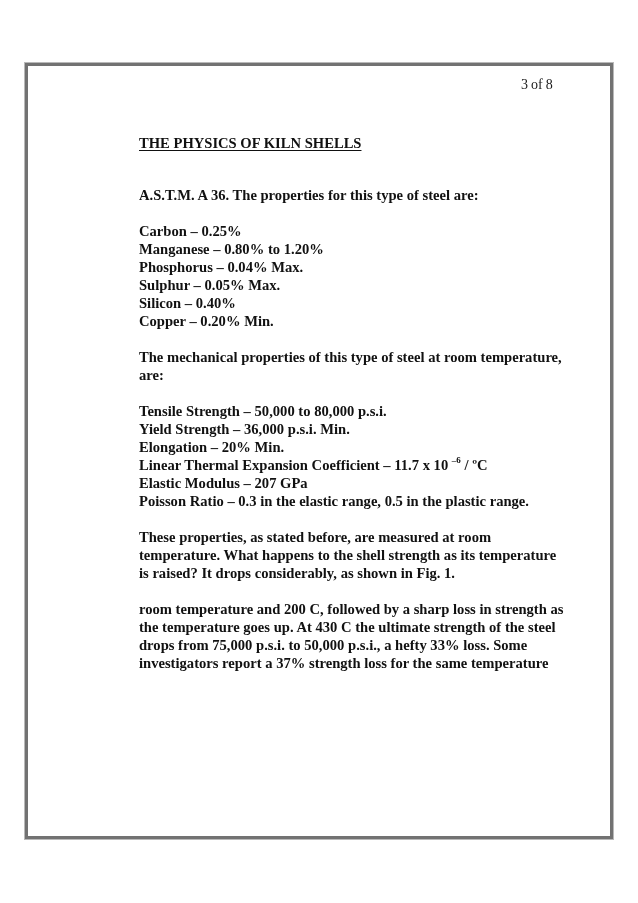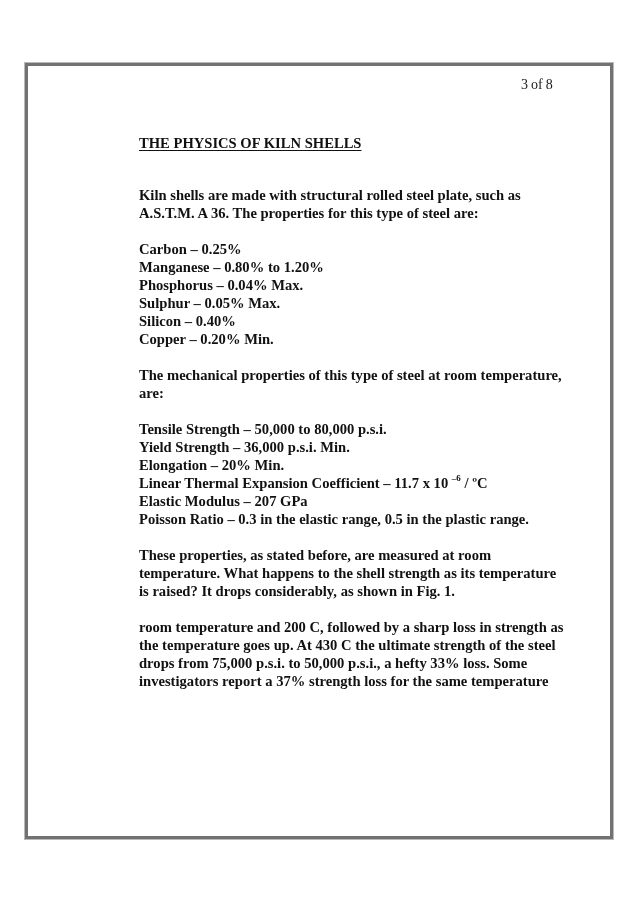--- a/index.html
+++ b/index.html
@@ -70,21 +70,20 @@
 
 <div class="page-frame"></div>
 
 <div class="page-number">3 of 8</div>
 
 <div class="content">
   <div class="title">THE PHYSICS OF KILN SHELLS</div>
   <div class="gap-title"></div>
 
   <div>
-    <div class="line">Kiln shells are made with structural rolled steel plate, such as</div>
     <div class="line">A.S.T.M. A 36. The properties for this type of steel are:</div>
   </div>
   <div class="gap"></div>
 
   <div>
     <div class="line">Carbon – 0.25%</div>
     <div class="line">Manganese – 0.80% to 1.20%</div>
     <div class="line">Phosphorus – 0.04% Max.</div>
     <div class="line">Sulphur – 0.05% Max.</div>
     <div class="line">Silicon – 0.40%</div>

